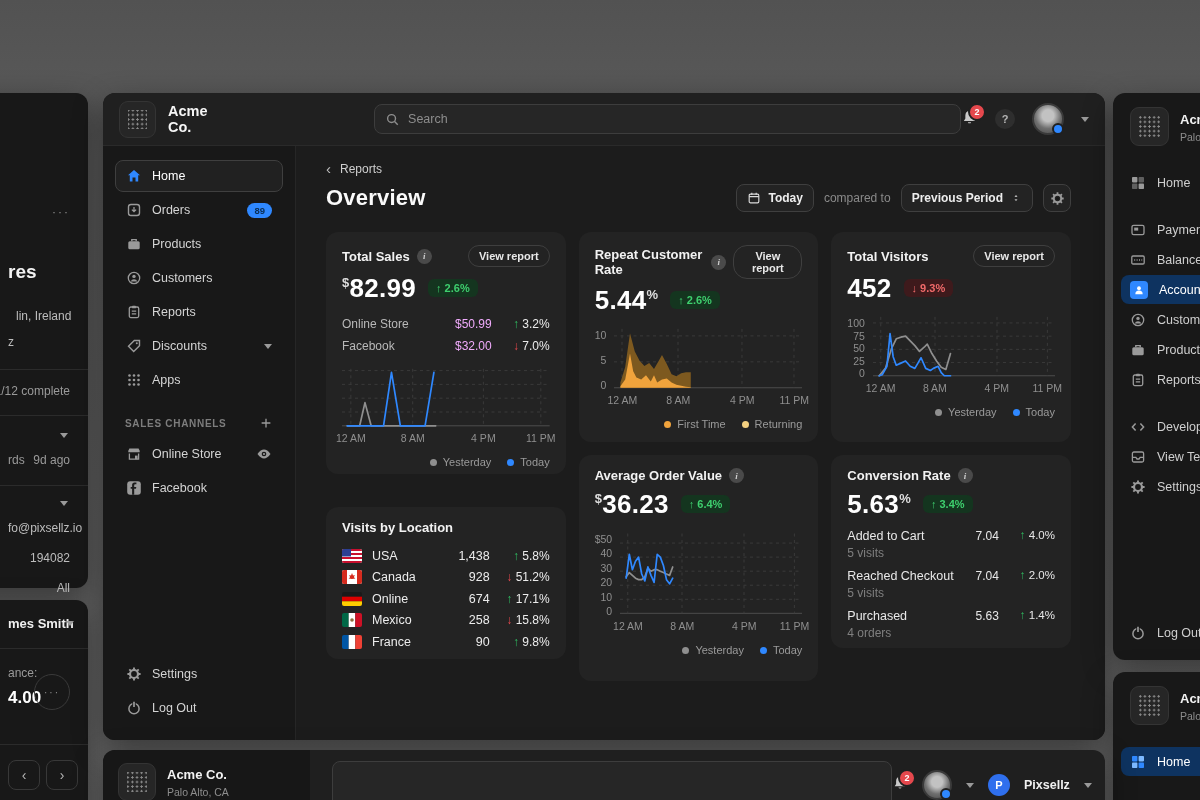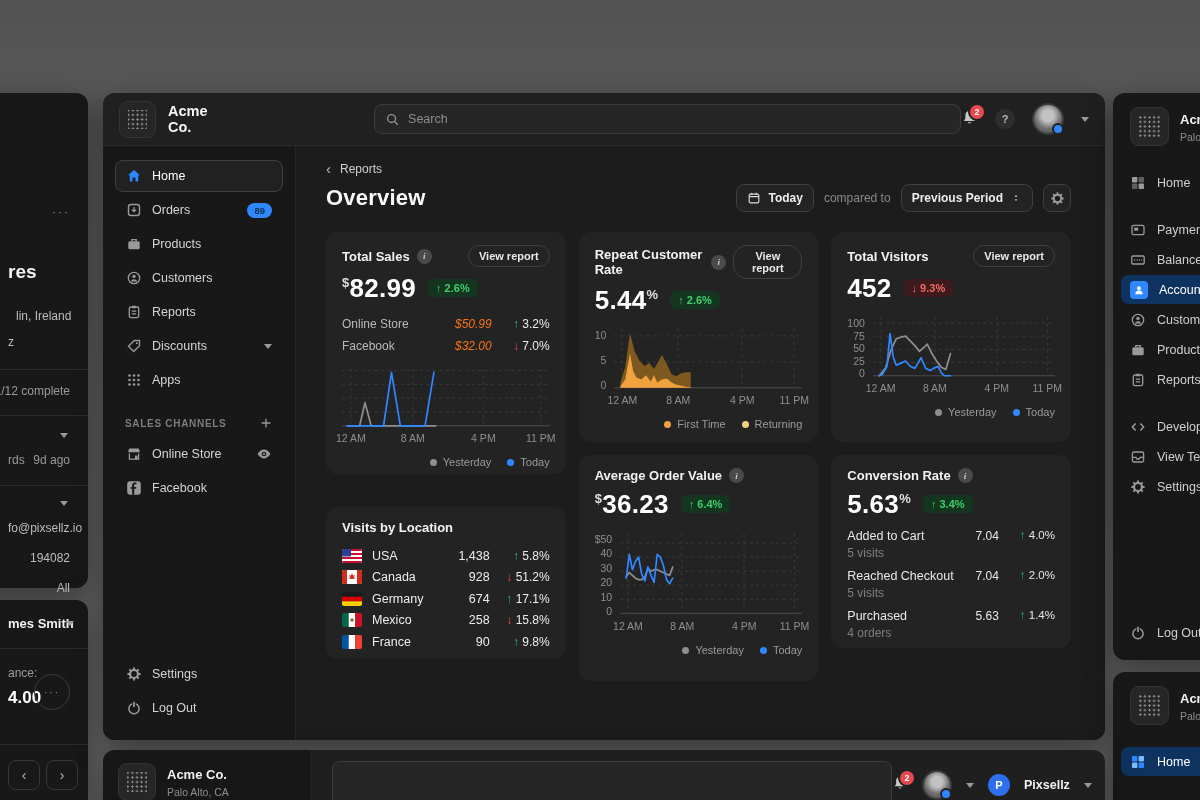--- a/index.html
+++ b/index.html
@@ -52,21 +52,21 @@
   .btn-report{margin-left:auto;border:1px solid #3f3f3f;border-radius:14px;padding:4px 10px;font-size:11px;font-weight:600;color:#e8e8e8;background:transparent;}
   .value-row{display:flex;align-items:flex-start;margin-top:8px;}
   .big{font-size:26px;font-weight:700;color:#fff;letter-spacing:.3px;line-height:1;}
   .sup{font-size:13px;font-weight:600;color:#dedede;vertical-align:top;position:relative;top:1px;}
   .dbadge{margin-left:12px;margin-top:4px;padding:3px 8px;border-radius:6px;font-size:11px;font-weight:700;display:flex;align-items:center;gap:3px;}
   .dbadge.up{color:#3ecf6e;background:#14351f;}
   .dbadge.down{color:#f16a6a;background:#3e1a1c;}
   .mini-rows{margin-top:12px;}
   .mini-row{display:flex;align-items:center;height:22px;font-size:12px;}
   .mini-row .lbl{color:#b9b9b9;}
-  .mini-row .val{margin-left:auto;color:#f97316;font-style:italic;}
+  .mini-row .val{margin-left:auto;color:#f0abfc;}
   .mini-row .delta{width:58px;text-align:right;color:#ececec;}
   .arrow.up{color:#2fbf62;}.arrow.down{color:#e5484d;}
   .chart{margin-top:10px;}
   .cf{display:flex;gap:6px;}
   .ycol{display:flex;flex-direction:column;justify-content:space-between;align-items:flex-end;font-size:10.5px;color:#8f8f8f;padding:2px 2px 0 0;}
   .pcol{flex:1;min-width:0;}
   .pcol svg{width:100%;display:block;}
   .xlabels{position:relative;height:15px;margin-top:5px;font-size:10.5px;color:#8f8f8f;}
   .xlabels span{position:absolute;transform:translateX(-50%);white-space:nowrap;}
   .legend{display:flex;justify-content:flex-end;gap:16px;margin-top:9px;font-size:11px;color:#9a9a9a;align-items:center;}
@@ -461,21 +461,21 @@
                 <span class="delta"><span class="arrow down">↓</span> <span>51.2%</span></span>
               </div>
               <div class="loc-row">
                 <span class="flag">
                     <svg viewBox="0 0 20 14">
                       <rect width="20" height="4.7" fill="#1a1a1a"></rect>
                       <rect y="4.7" width="20" height="4.6" fill="#dd0000"></rect>
                       <rect y="9.3" width="20" height="4.7" fill="#ffce00"></rect>
                     </svg>
                   </span>
-                <span class="lbl">Germany</span>
+                <span class="lbl">Online</span>
                 <span class="val">674</span>
                 <span class="delta"><span class="arrow up">↑</span> <span>17.1%</span></span>
               </div>
               <div class="loc-row">
                 <span class="flag">
                     <svg viewBox="0 0 20 14">
                       <rect width="6.7" height="14" fill="#006847"></rect>
                       <rect x="6.7" width="6.6" height="14" fill="#fff"></rect>
                       <rect x="13.3" width="6.7" height="14" fill="#ce1126"></rect>
                       <circle cx="10" cy="7" r="1.8" fill="#8a6d3b"></circle>

